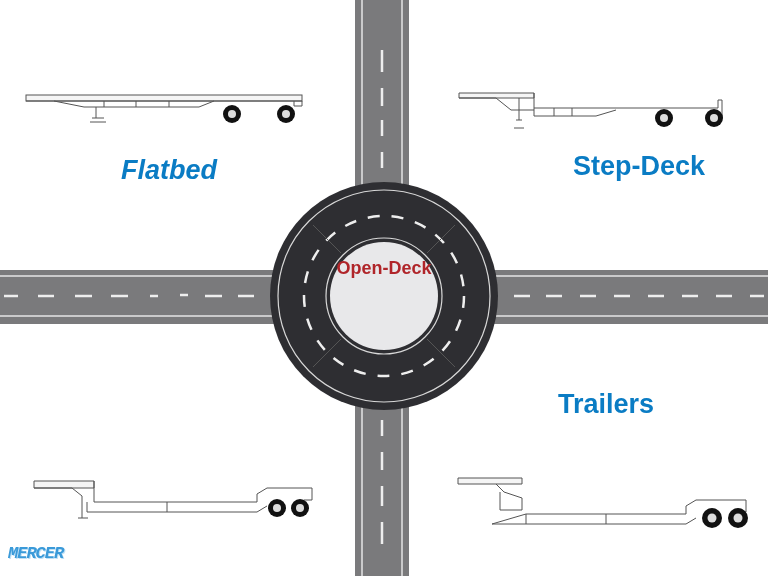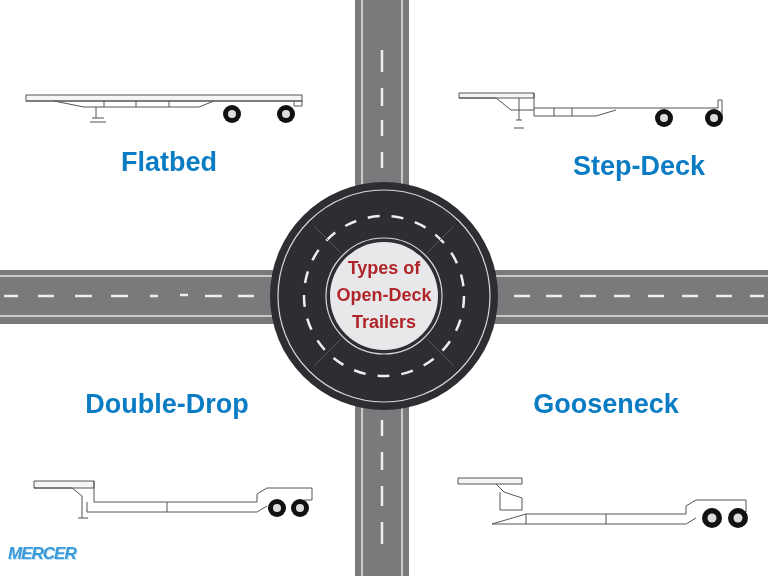--- a/index.html
+++ b/index.html
@@ -1,20 +1,20 @@
 <!DOCTYPE html>
 <html><head>
 <meta charset="utf-8">
 <style>
   html,body{margin:0;padding:0;}
   body{width:768px;height:576px;background:#ffffff;position:relative;overflow:hidden;font-family:"Liberation Sans",sans-serif;}
   .layer{position:absolute;left:0;top:0;width:768px;height:576px;}
   .label{position:absolute;color:#0a7cc4;font-weight:bold;font-size:27px;text-align:center;line-height:37px;font-family:"Liberation Sans",sans-serif;}
   .center-text{position:absolute;left:314px;top:255px;width:140px;text-align:center;color:#b0252a;font-weight:bold;font-size:18px;line-height:27px;font-family:"Liberation Sans",sans-serif;}
-  .logo{position:absolute;left:8px;top:544px;color:#3a9ad9;font-family:Liberation Sans, sans-serif;font-weight:bold;font-style:italic;font-size:17px;letter-spacing:-1px;text-shadow:1px 1px 0 #bfe0f5;}
+  .logo{position:absolute;left:8px;top:544px;color:#3a9ad9;font-family:Liberation Mono, monospace;font-weight:bold;font-style:italic;font-size:17px;letter-spacing:-1px;text-shadow:1px 1px 0 #bfe0f5;}
 </style>
 </head>
 <body>
 
 <svg class="layer" viewBox="0 0 768 576" xmlns="http://www.w3.org/2000/svg">
 
   <g>
     <rect x="355" y="0" width="54" height="576" fill="#7a7a7c"></rect>
     <line x1="362" y1="0" x2="362" y2="576" stroke="#e6e6e6" stroke-width="1.5"></line>
     <line x1="402" y1="0" x2="402" y2="576" stroke="#e6e6e6" stroke-width="1.5"></line>
@@ -122,32 +122,29 @@
     <path d="M36 50 H230 L240 44"></path>
     <line x1="70" y1="40" x2="70" y2="50"></line>
     <line x1="150" y1="40" x2="150" y2="50"></line>
   </g>
   <circle cx="256" cy="44" r="10" fill="#111"></circle>
     <circle cx="256" cy="44" r="4.5" fill="#ddd"></circle>
   <circle cx="282" cy="44" r="10" fill="#111"></circle>
     <circle cx="282" cy="44" r="4.5" fill="#ddd"></circle>
 </svg>
 
-<div class="label" style="left:94px;top:144px;width:150px;">
+<div class="label" style="left:94px;top:152px;width:150px;font-style:italic;">
   <span>Flatbed</span>
 </div>
 <div class="label" style="left:549px;top:148px;width:180px;">
   <span>Step-Deck</span>
 </div>
 <div class="label" style="left:62px;top:386px;width:210px;">
-  <div>Double-Drop</div>
 </div>
 <div class="label" style="left:506px;top:386px;width:200px;">
-  <div>Gooseneck</div>
+  <div>Trailers</div>
 </div>
 
 <div class="center-text">
-  <div>Types of</div>
   <div>Open-Deck</div>
-  <div>Trailers</div>
 </div>
 
 <div class="logo">MERCER</div>
 
 </body></html>

